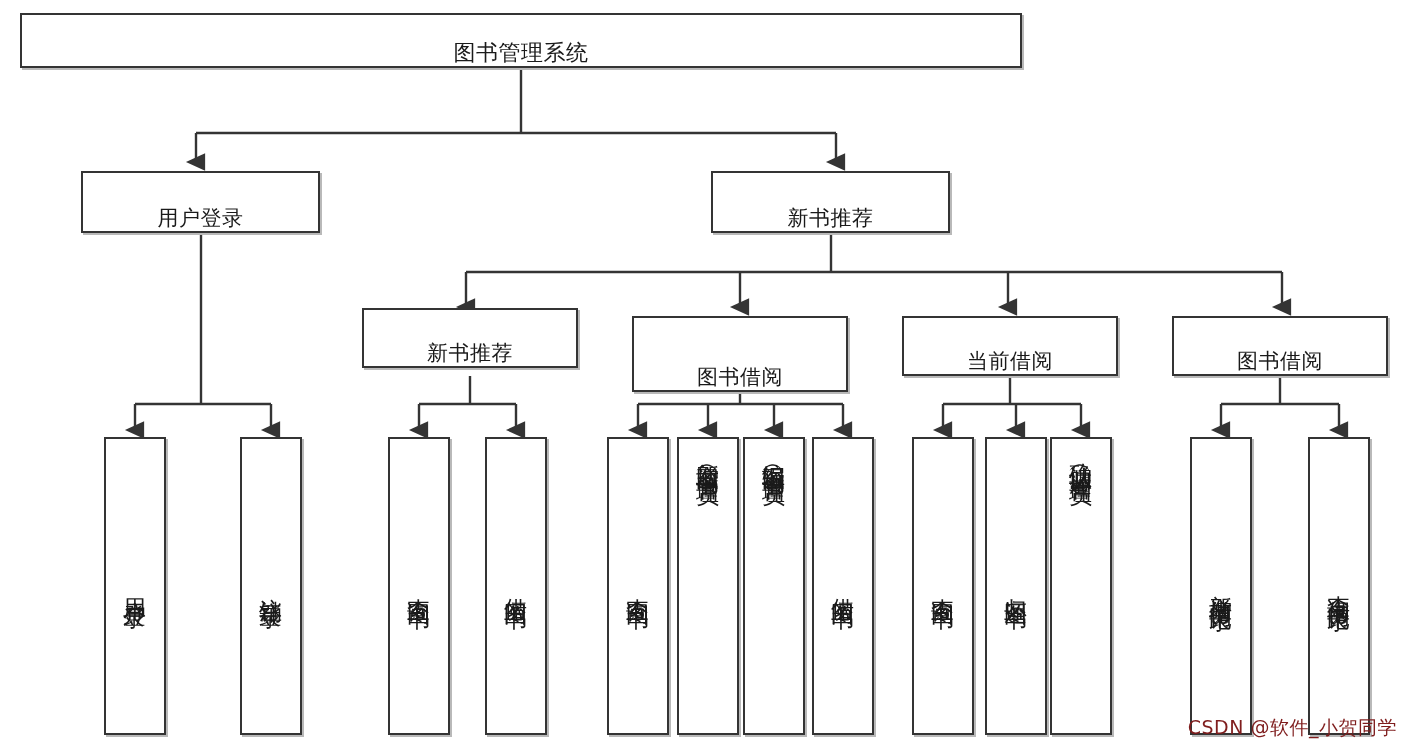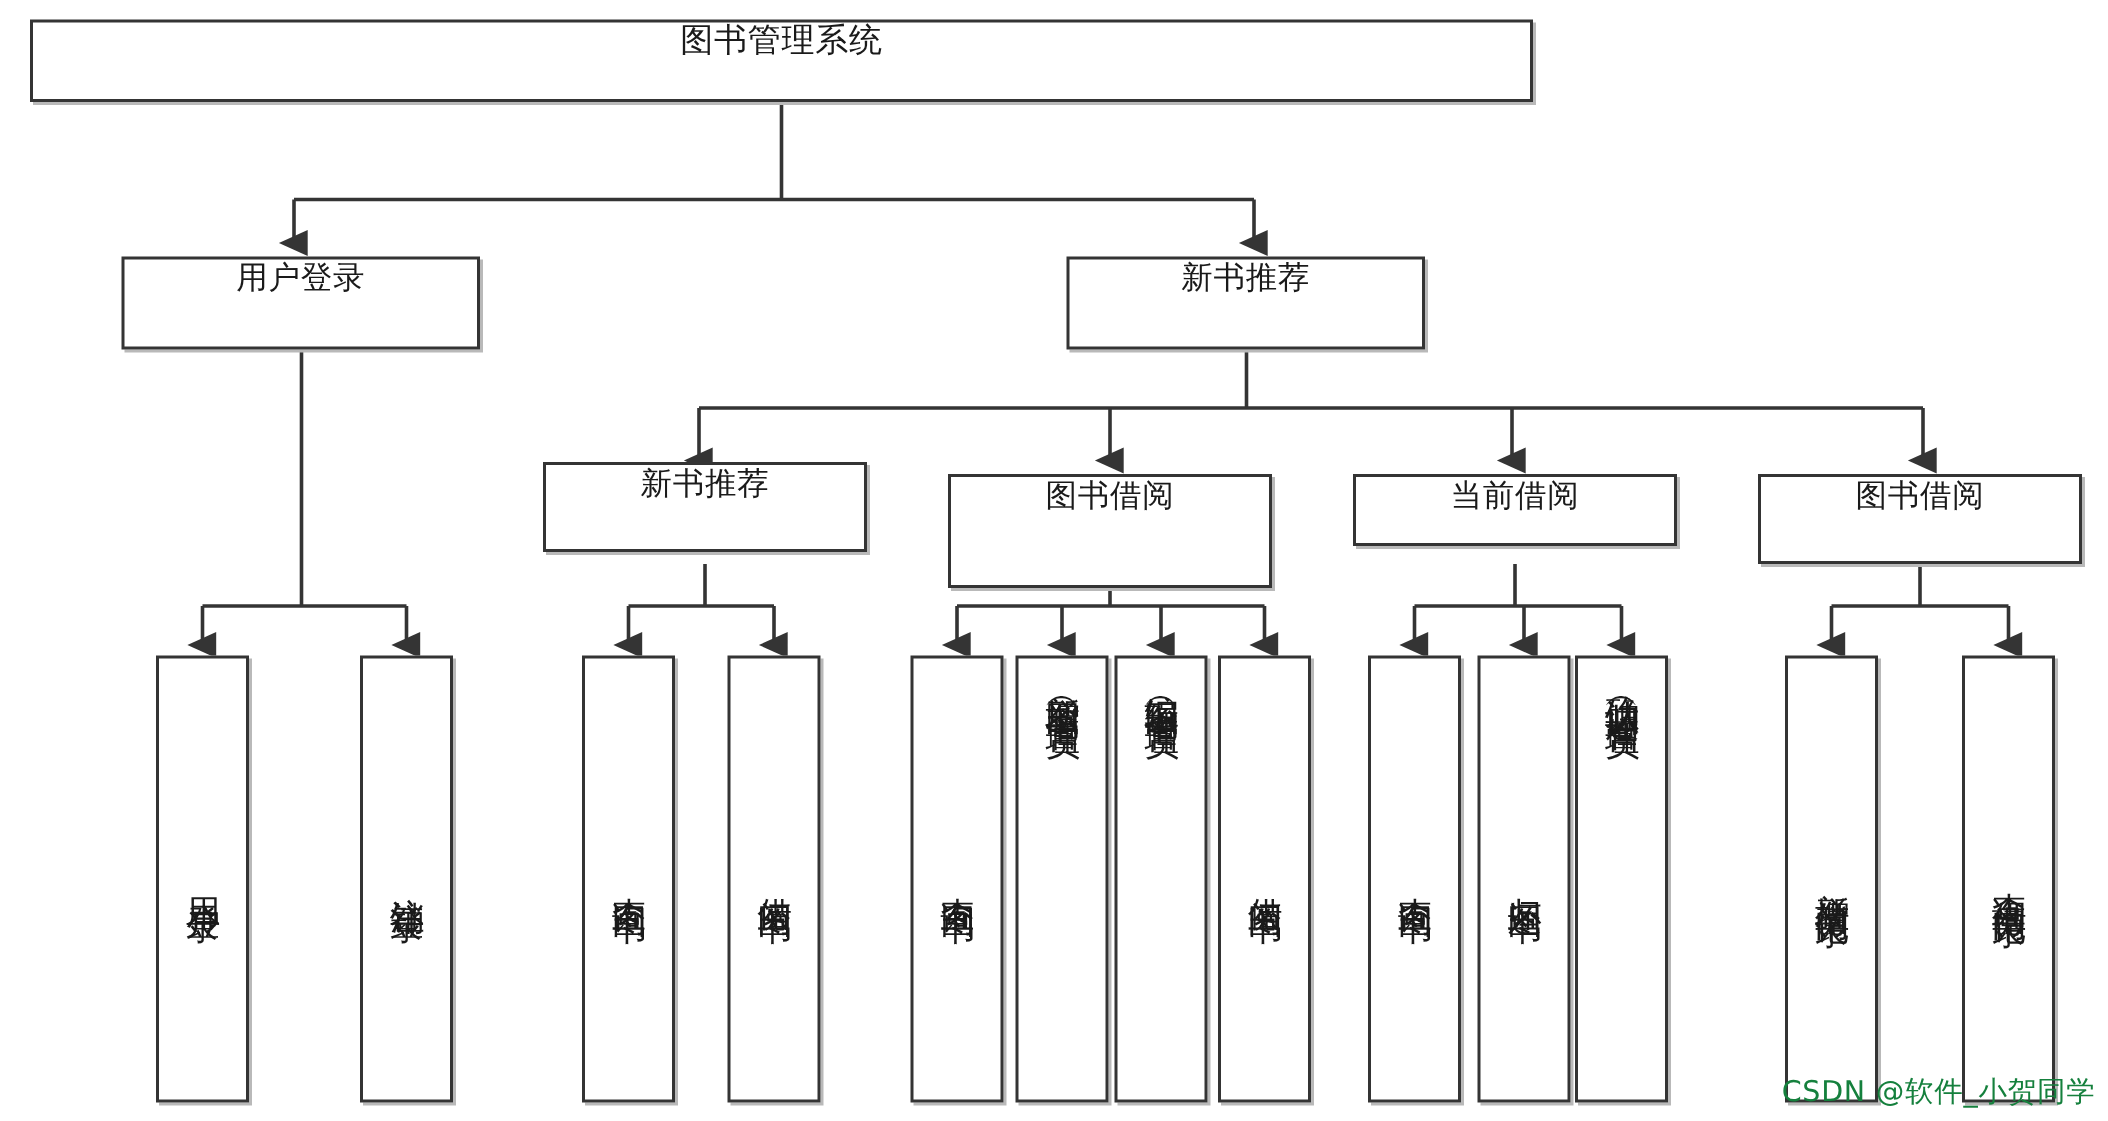--- a/index.html
+++ b/index.html
@@ -25,21 +25,21 @@
     height: 747px;
     pointer-events: none;
   }
   .node {
     position: absolute;
     box-sizing: border-box;
     background: #ffffff;
     border: 2px solid #343434;
     box-shadow: 2px 2px 0 0 #b9b9b9;
     display: flex;
-    align-items: flex-start;
+    align-items: flex-end;
     justify-content: center;
     color: #1a1a1a;
   }
   .node-label {
     display: block;
     text-align: center;
     line-height: 1.18;
     white-space: nowrap;
   }
   
@@ -68,21 +68,21 @@
   
   .node.vert.center-v {
     align-items: center;
     padding-top: 0;
   }
   #watermark {
     position: absolute;
     right: 8px;
     bottom: 6px;
     font-size: 19px;
-    color: #15803d;
+    color: #7f1d1d;
     font-family: "DejaVu Sans", "Liberation Sans", sans-serif;
     white-space: nowrap;
     letter-spacing: 0.5px;
   }
 </style>
 </head>
 <body>
 
 <div id="diagram-root">
 
@@ -147,21 +147,21 @@
   <div class="node horiz" style="left:711px; top:171px; width:239px; height:62px;">
     <span class="node-label">新书推荐</span>
   </div>
 
   <div class="node horiz" style="left:362px; top:308px; width:216px; height:60px;">
     <span class="node-label">新书推荐</span>
   </div>
   <div class="node horiz" style="left:632px; top:316px; width:216px; height:76px;">
     <span class="node-label">图书借阅</span>
   </div>
-  <div class="node horiz" style="left:902px; top:316px; width:216px; height:48px;">
+  <div class="node horiz" style="left:902px; top:316px; width:216px; height:60px;">
     <span class="node-label">当前借阅</span>
   </div>
   <div class="node horiz" style="left:1172px; top:316px; width:216px; height:60px;">
     <span class="node-label">图书借阅</span>
   </div>
 
   <div class="node vert center-v" style="left:104px; top:437px; width:62px; height:298px;">
     <span class="node-label">用户登录</span>
   </div>
   <div class="node vert center-v" style="left:240px; top:437px; width:62px; height:298px;">

